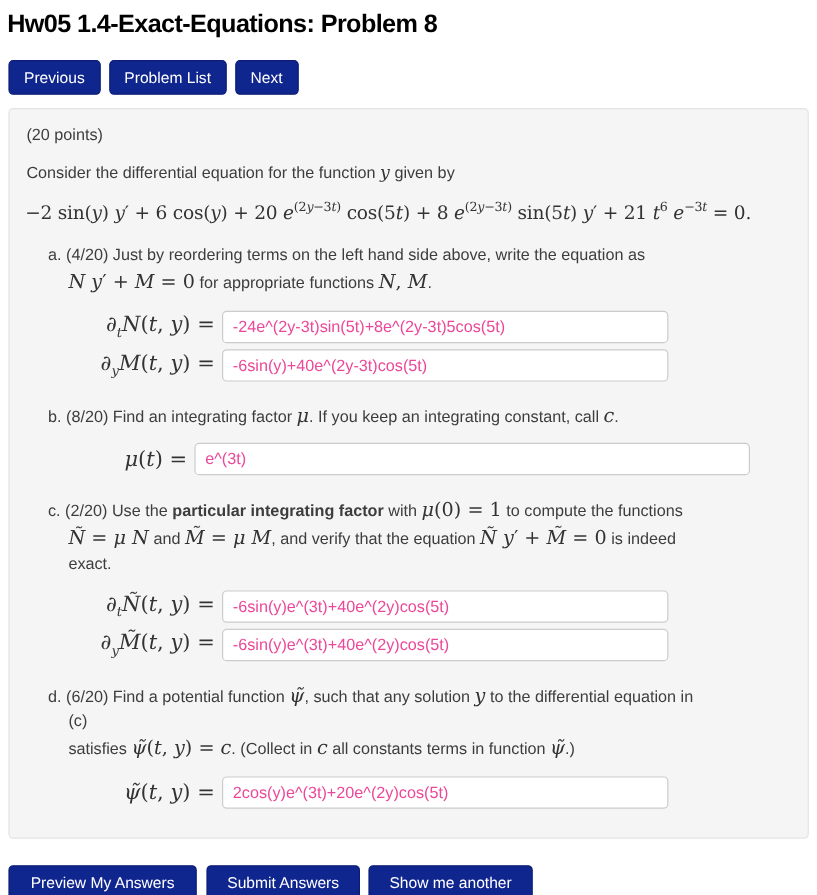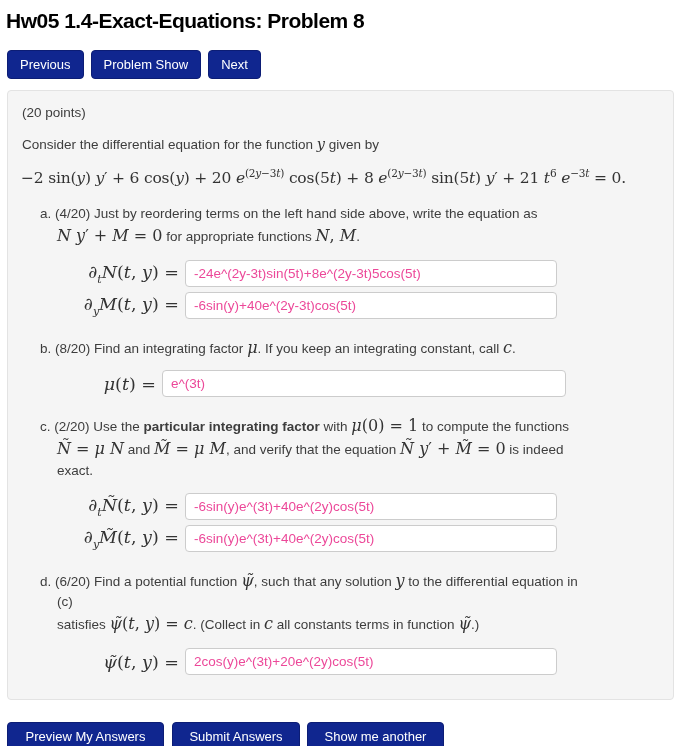--- a/index.html
+++ b/index.html
@@ -37,35 +37,35 @@
   .row-label { font-size:17.5px; text-align:right; width:158px; flex:none; }
   .row-label sub { font-size:11px; }
   .row input {
     margin-left:6px; width:372px; height:27px; box-sizing:border-box;
     border:1px solid #ccc; border-radius:4px; background:#fff; color:#ec4899;
     font-size:13.5px; font-family:"Liberation Sans", sans-serif; padding:0 8px;
   }
   .row.first { margin-top:13px; }
   .row.mu { margin-top:11px;align-items:center; }
   .row.mu .row-label { width:135px; }
-  .row.mu input { width:404px; }
+  .row.mu input { width:463px; }
   .footer-row { display:flex; margin:22px 0 0 7px; }
   .footer-row .btn { padding:6px 0; text-align:center; }
   .btn.w1 { width:157px; }
   .btn.w2 { width:128px; margin-left:8px; }
   .btn.w3 { width:137px; margin-left:7px; }
 </style>
 </head>
 <body>
 
 <h1 class="page-title">Hw05 1.4-Exact-Equations: Problem 8</h1>
 
 <div class="nav-row">
   <button class="btn">Previous</button>
-  <button class="btn">Problem Show</button>
+  <button class="btn">Problem List</button>
   <button class="btn">Next</button>
 </div>
 
 <div class="well">
   <div class="points">(20 points)</div>
   <div class="intro">Consider the differential equation for the function <span class="mx"><i>y</i></span> given by</div>
   <div class="eq">−2 sin(<i>y</i>) <i>y</i>′ + 6 cos(<i>y</i>) + 20 <i>e</i><sup>(2<i>y</i>−3<i>t</i>)</sup> cos(5<i>t</i>) + 8 <i>e</i><sup>(2<i>y</i>−3<i>t</i>)</sup> sin(5<i>t</i>) <i>y</i>′ + 21 <i>t</i><sup>6</sup> <i>e</i><sup>−3<i>t</i></sup> = 0.</div>
 
   <div class="part">
     <div>a. (4/20) Just by reordering terms on the left hand side above, write the equation as</div>

